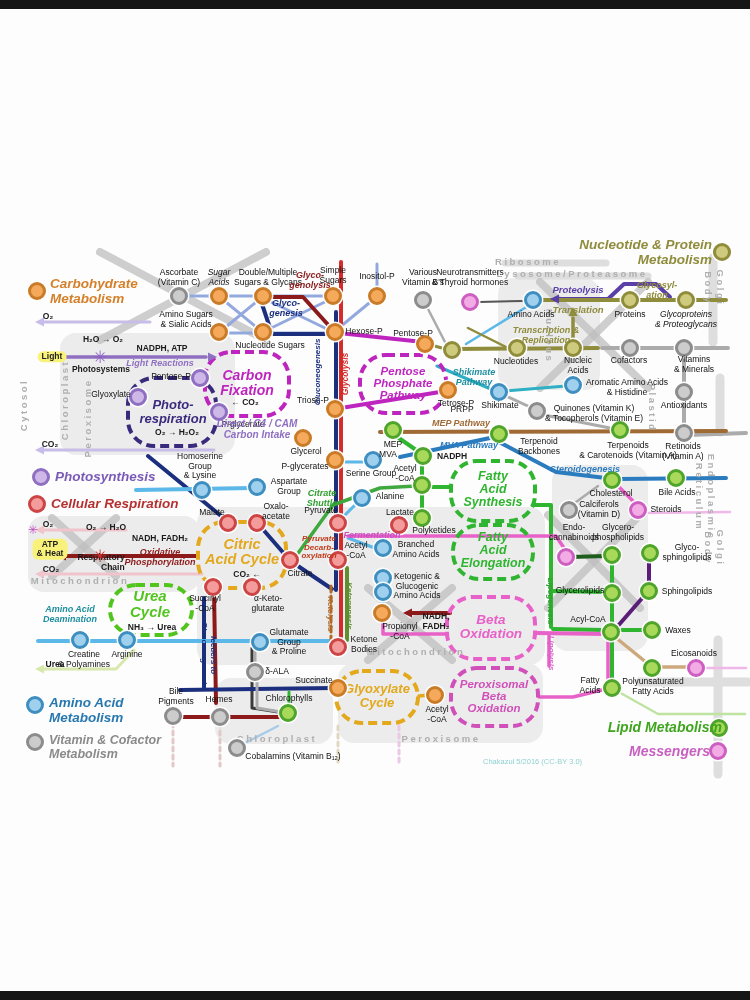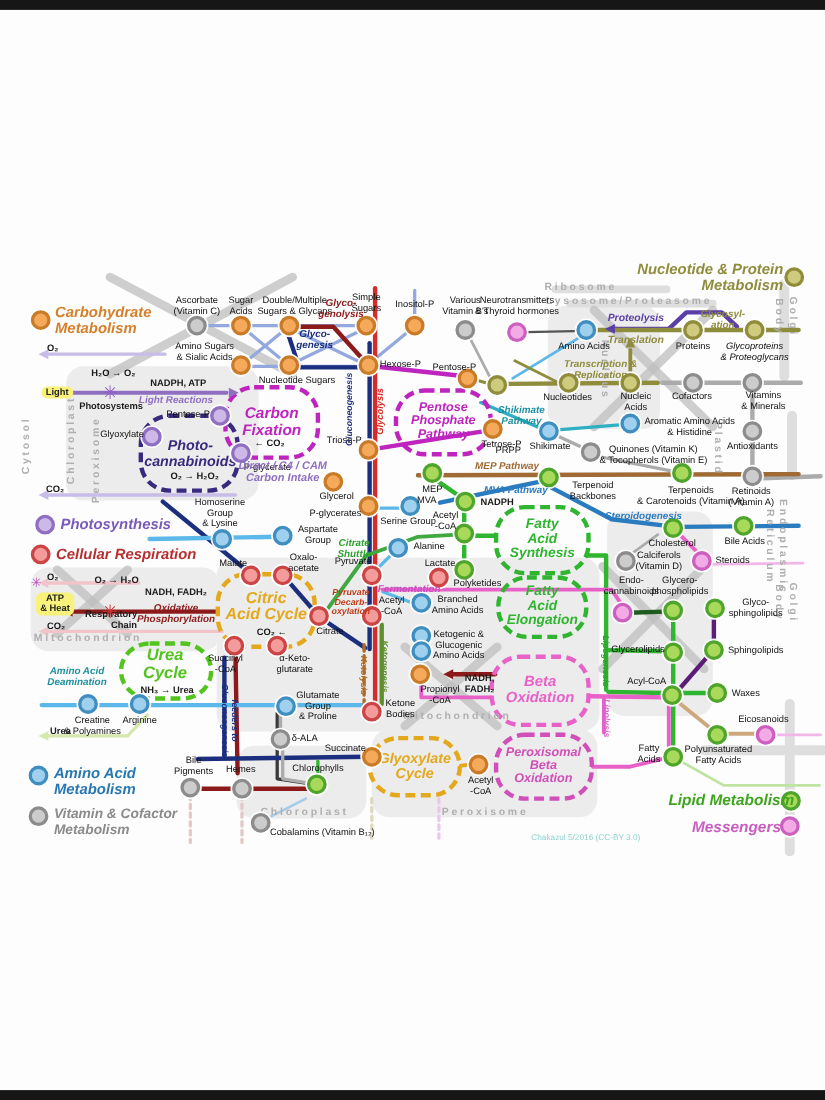--- a/index.html
+++ b/index.html
@@ -174,21 +174,21 @@
         <polygon points="0,-4.5 9,0 0,4.5" fill="#8F8C3C" transform="translate(573,316) rotate(270)"></polygon>
         <polygon points="0,-4.5 9,0 0,4.5" fill="#5A3FA8" transform="translate(559,299) rotate(180)"></polygon>
         <polygon points="0,-4.5 9,0 0,4.5" fill="#8E6FC2" transform="translate(208,357) rotate(0)"></polygon>
         <polygon points="0,-4.5 9,0 0,4.5" fill="#8C1A1A" transform="translate(330,296) rotate(0)"></polygon>
         <polygon points="0,-4.5 9,0 0,4.5" fill="#1B2F7E" transform="translate(265,334) rotate(180)"></polygon>
       </svg>
     <div id="watermark">Chakazul 5/2016 (CC-BY 3.0)</div>
   <div class="loop-lab" style="left: 247px; top: 383px; color: rgb(190, 37, 190); font-size: 14px; transform: translate(-50%, -50%);">Carbon
 Fixation</div>
       <div class="loop-lab" style="left: 173px; top: 412px; color: rgb(58, 42, 126); font-size: 13px; transform: translate(-50%, -50%);">Photo-
-cannabinoids</div>
+respiration</div>
       <div class="loop-lab" style="left: 403px; top: 383px; color: rgb(190, 37, 190); font-size: 11.5px; transform: translate(-50%, -50%);">Pentose
 Phosphate
 Pathway</div>
       <div class="loop-lab" style="left: 242px; top: 552px; color: rgb(227, 168, 28); font-size: 14.5px; transform: translate(-50%, -50%);">Citric
 Acid Cycle</div>
       <div class="loop-lab" style="left: 150px; top: 604px; color: rgb(82, 196, 30); font-size: 15px; transform: translate(-50%, -50%);">Urea
 Cycle</div>
       <div class="loop-lab" style="left: 493px; top: 490px; color: rgb(47, 181, 47); font-size: 12.5px; transform: translate(-50%, -50%);">Fatty
 Acid
 Synthesis</div>
@@ -199,21 +199,21 @@
 Oxidation</div>
       <div class="loop-lab" style="left: 494px; top: 696px; color: rgb(208, 79, 184); font-size: 11.5px; transform: translate(-50%, -50%);">Peroxisomal
 Beta
 Oxidation</div>
       <div class="loop-lab" style="left: 377px; top: 696px; color: rgb(227, 168, 28); font-size: 13px; transform: translate(-50%, -50%);">Glyoxylate
 Cycle</div>
       <div class="node" style="left: 179px; top: 296px; background: rgb(204, 204, 204); border-color: rgb(140, 140, 140);"></div>
       <div class="slab" style="left: 179px; top: 268px;">Ascorbate
 (Vitamin C)</div>
       <div class="node" style="left: 219px; top: 296px; background: rgb(245, 169, 91); border-color: rgb(201, 123, 40);"></div>
-      <div class="slab" style="left: 219px; top: 268px;">Sugar
+      <div class="slab" style="left: 219px; top: 268px; font-style: italic;">Sugar
 Acids</div>
       <div class="node" style="left: 263px; top: 296px; background: rgb(245, 169, 91); border-color: rgb(201, 123, 40);"></div>
       <div class="slab" style="left: 268px; top: 268px;">Double/Multiple
 Sugars &amp; Glycans</div>
       <div class="node" style="left: 333px; top: 296px; background: rgb(245, 169, 91); border-color: rgb(201, 123, 40);"></div>
       <div class="slab" style="left: 333px; top: 266px;">Simple
 Sugars</div>
       <div class="node" style="left: 377px; top: 296px; background: rgb(245, 169, 91); border-color: rgb(201, 123, 40);"></div>
       <div class="slab" style="left: 377px; top: 272px;">Inositol-P</div>
       <div class="node" style="left: 219px; top: 332px; background: rgb(245, 169, 91); border-color: rgb(201, 123, 40);"></div>

